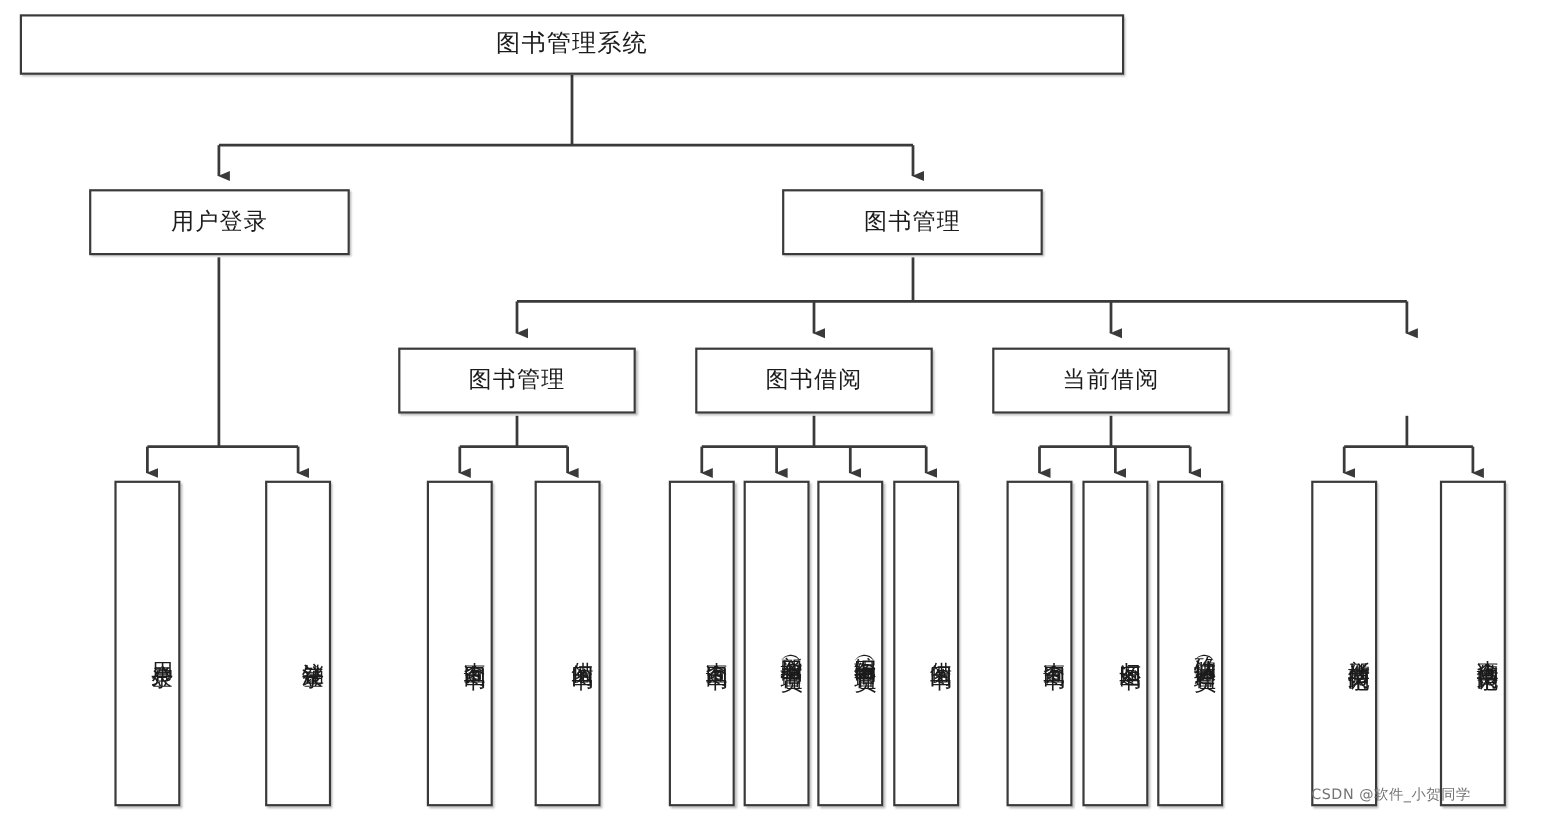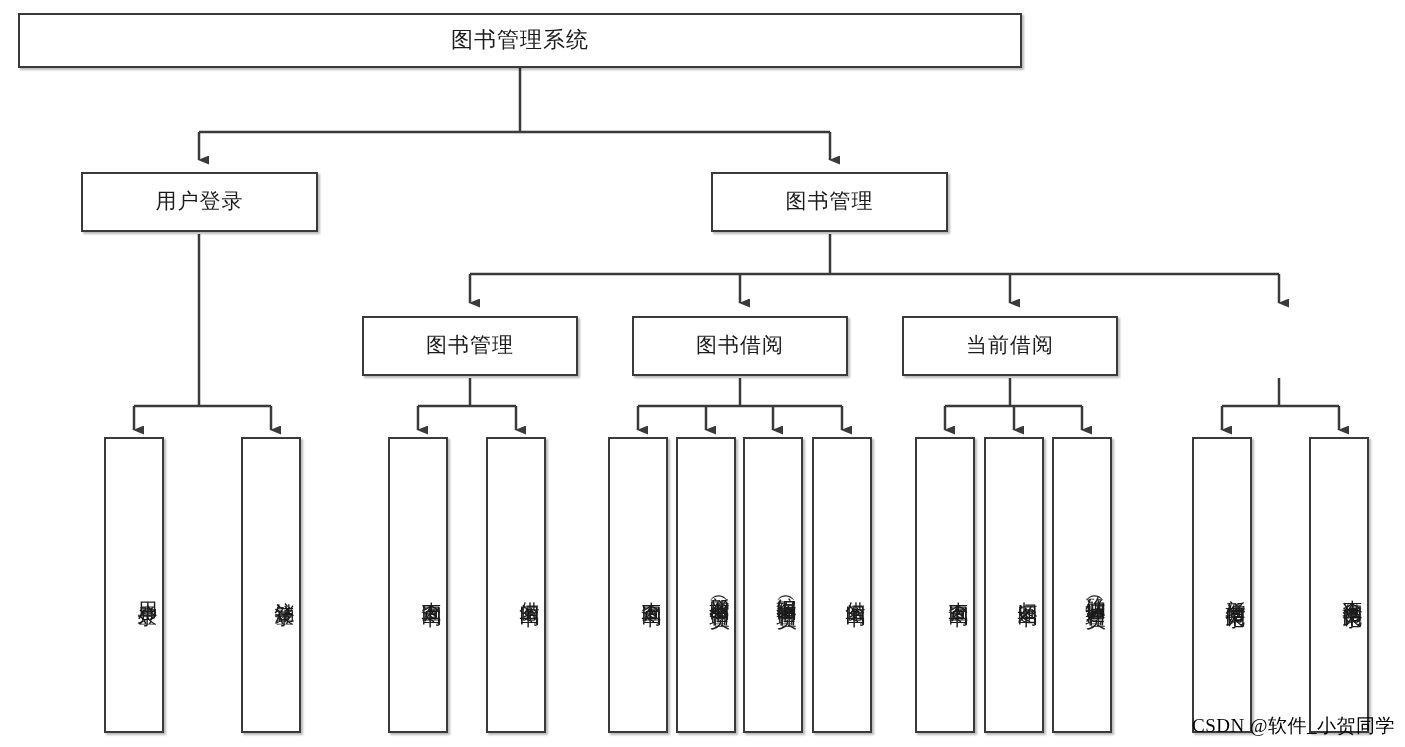--- a/index.html
+++ b/index.html
@@ -54,25 +54,24 @@
     padding-top: 10px;
   }
   .node.v .vtext {
     writing-mode: vertical-rl;
     text-orientation: upright;
     white-space: nowrap;
     display: block;
   }
   .watermark {
     position: absolute;
-    font-size: 19px;
-    color: #000000;
+    font-size: 13px;
+    color: #737373;
     white-space: nowrap;
     letter-spacing: 0.5px;
-    font-family: Liberation Serif, serif;
   }
 </style>
 </head>
 <body>
 
 <div id="canvas">
 
   <svg class="wires" viewBox="0 0 1405 747">
     <defs>
       <marker id="arrow" markerWidth="10" markerHeight="11" refX="4.5" refY="10" orient="auto" markerUnits="userSpaceOnUse">

